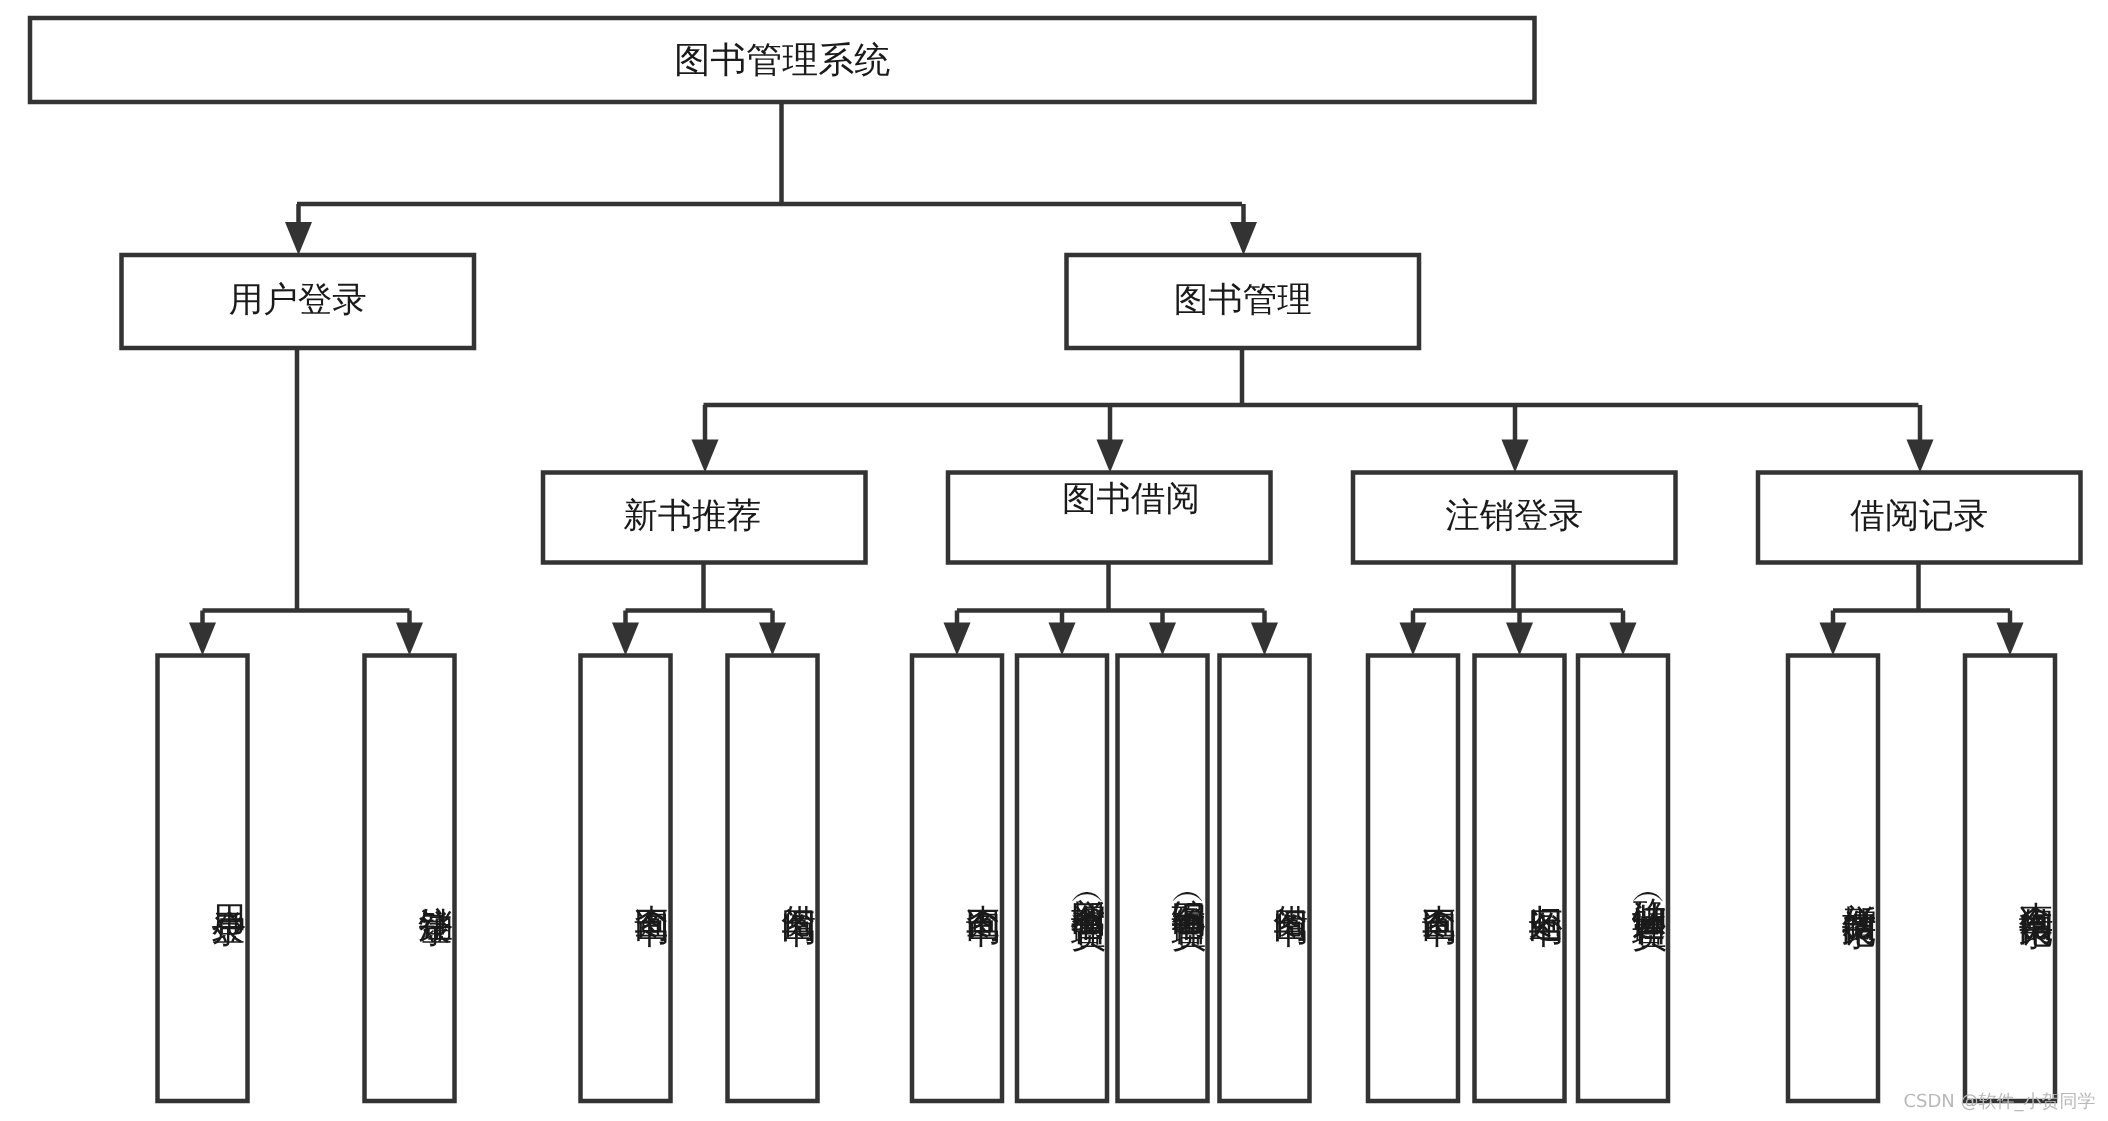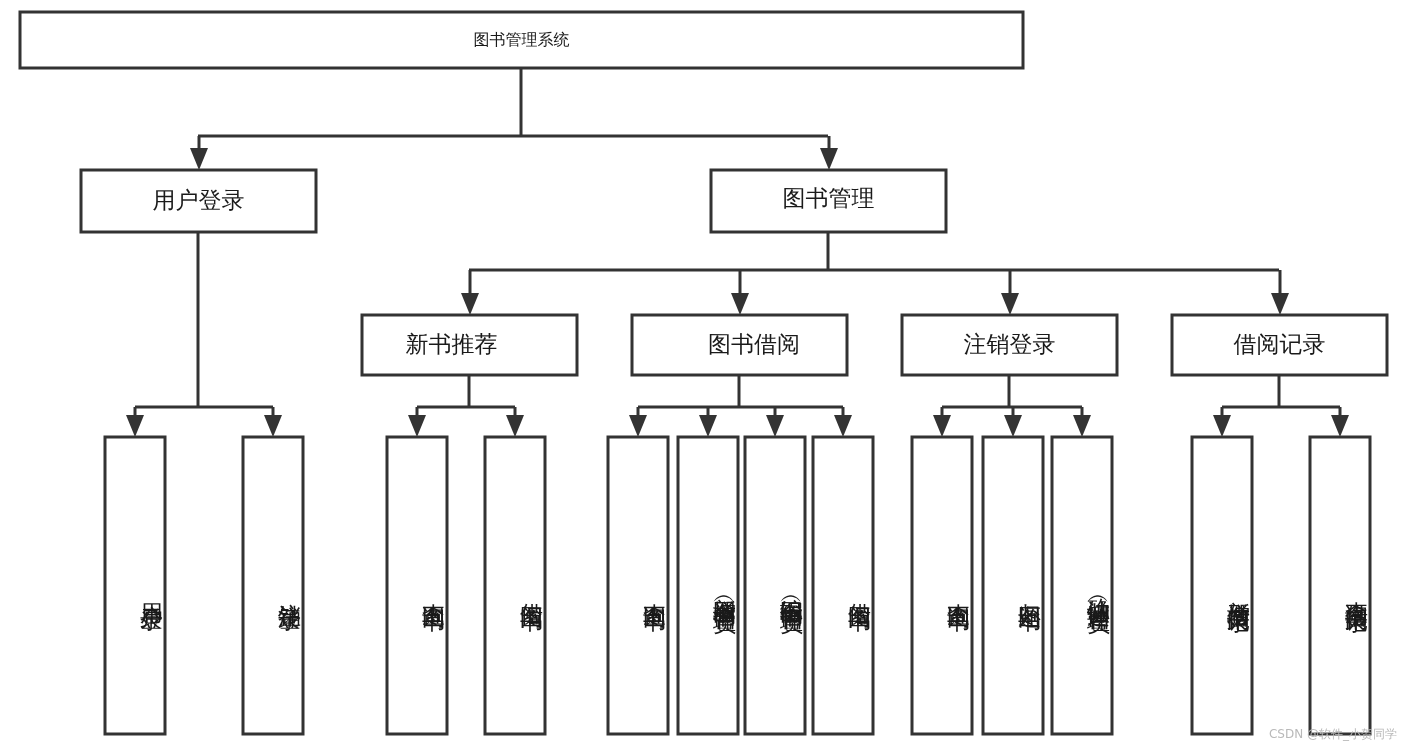--- a/index.html
+++ b/index.html
@@ -50,21 +50,21 @@
     text-align: center;
     pointer-events: none;
   }
   .label-h {
     font-size: 23px;
     line-height: 1.1;
     letter-spacing: 0px;
     white-space: nowrap;
   }
   .label-title {
-    font-size: 16px;
+    font-size: 24px;
   }
   .label-v {
     writing-mode: vertical-rl;
     text-orientation: upright;
     font-size: 23px;
     line-height: 1.18;
     letter-spacing: 2px;
     white-space: nowrap;
     align-items: flex-start;
     justify-content: center;
@@ -161,23 +161,23 @@
         <rect x="983" y="437" width="60" height="297" class="node-rect"></rect>
         <rect x="1052" y="437" width="60" height="297" class="node-rect"></rect>
         <rect x="1192" y="437" width="60" height="297" class="node-rect"></rect>
         <rect x="1310" y="437" width="60" height="297" class="node-rect"></rect>
       </g>
   </svg>
 
   <div id="labels-layer">
       <div class="node-label label-h label-title" style="left: 20px; top: 12px; width: 1003px; height: 56px;">图书管理系统</div>
       <div class="node-label label-h" style="left: 81px; top: 170px; width: 235px; height: 62px;">用户登录</div>
-      <div class="node-label label-h" style="left: 711px; top: 170px; width: 235px; height: 62px; font-family: Liberation Mono, monospace;">图书管理</div>
-      <div class="node-label label-h" style="left: 362px; top: 315px; width: 179px; height: 60px;">新书推荐</div>
-      <div class="node-label label-h" style="left: 632px; top: 315px; width: 244px; height: 60px;">图书借阅</div>
+      <div class="node-label label-h" style="left: 711px; top: 170px; width: 235px; height: 62px;">图书管理</div>
+      <div class="node-label label-h" style="left: 362px; top: 315px; width: 179px; height: 60px; padding-left: 10px;">新书推荐</div>
+      <div class="node-label label-h" style="left: 632px; top: 304px; width: 244px; height: 60px;">图书借阅</div>
       <div class="node-label label-h" style="left: 902px; top: 315px; width: 215px; height: 60px;">注销登录</div>
       <div class="node-label label-h" style="left: 1172px; top: 315px; width: 215px; height: 60px;">借阅记录</div>
       <div class="node-label label-v" style="left: 105px; top: 437px; width: 60px; height: 297px;">用户登录</div>
       <div class="node-label label-v" style="left: 243px; top: 437px; width: 60px; height: 297px;">注销登录</div>
       <div class="node-label label-v" style="left: 387px; top: 437px; width: 60px; height: 297px;">查询图书</div>
       <div class="node-label label-v" style="left: 485px; top: 437px; width: 60px; height: 297px;">借阅图书</div>
       <div class="node-label label-v" style="left: 608px; top: 437px; width: 60px; height: 297px;">查询图书</div>
       <div class="node-label label-v" style="left: 678px; top: 437px; width: 60px; height: 297px;">新增图书（管理员）</div>
       <div class="node-label label-v" style="left: 745px; top: 437px; width: 60px; height: 297px;">编辑图书（管理员）</div>
       <div class="node-label label-v" style="left: 813px; top: 437px; width: 60px; height: 297px;">借阅图书</div>

